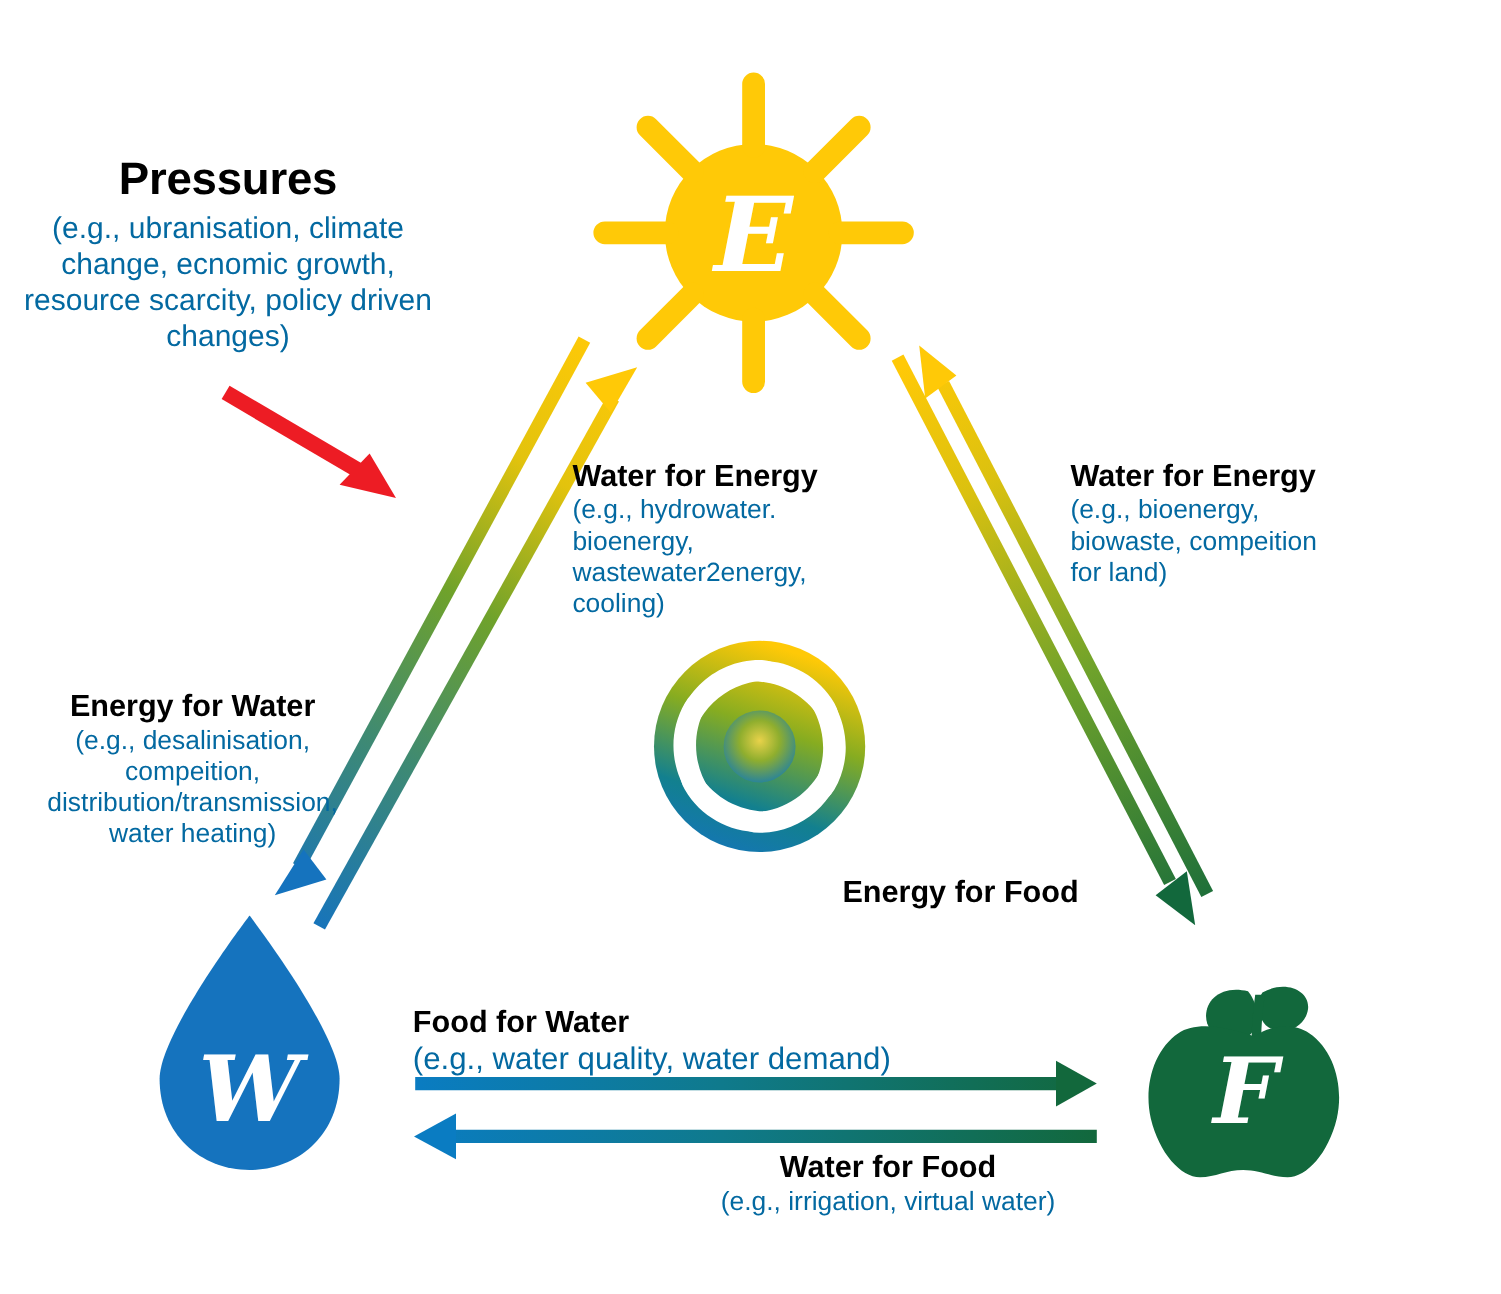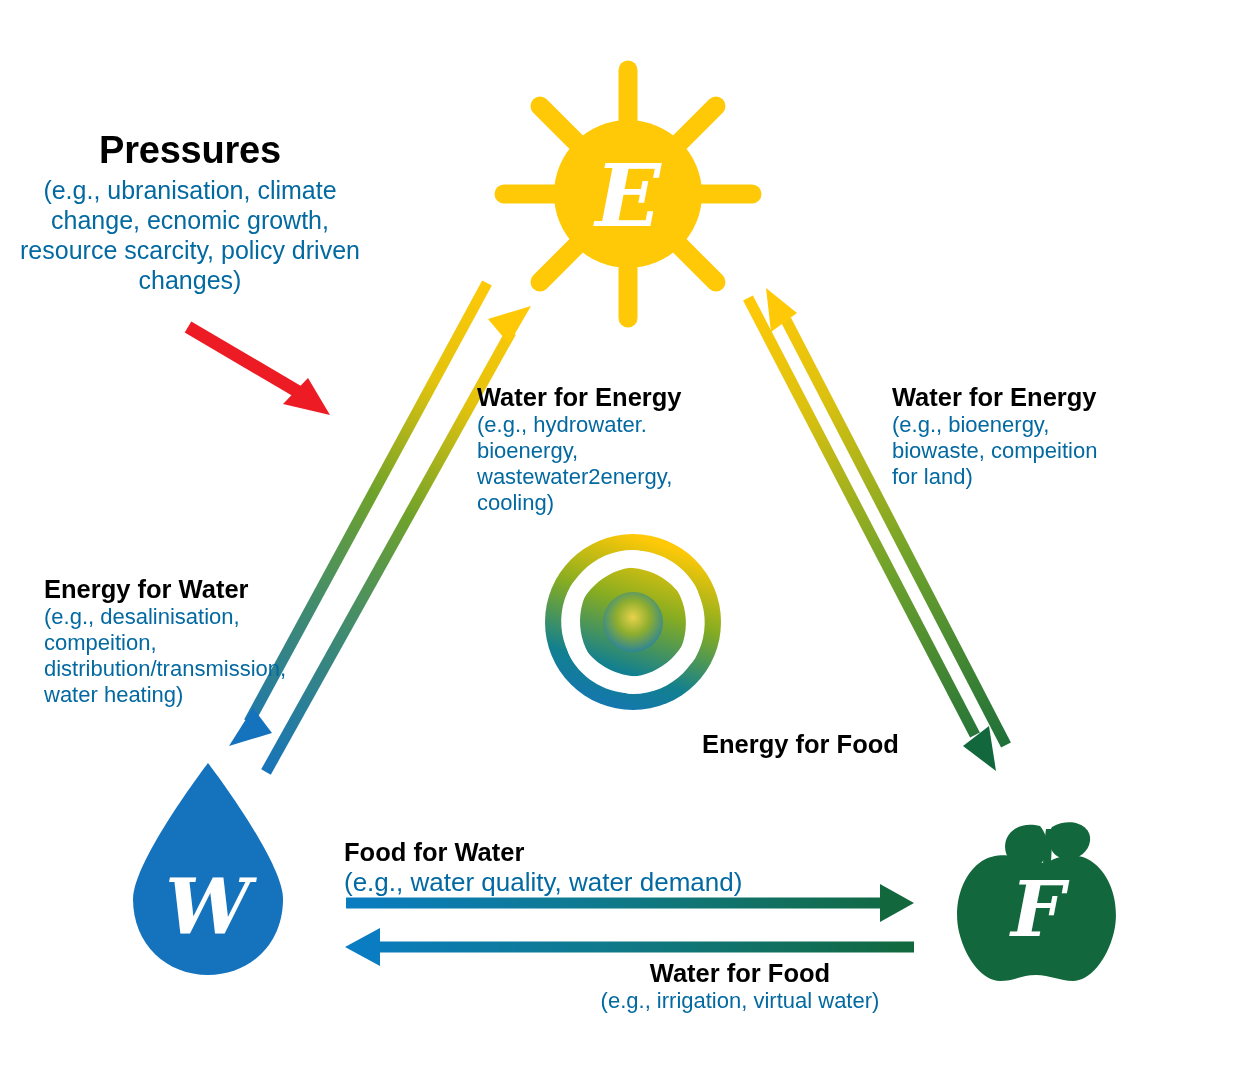--- a/index.html
+++ b/index.html
@@ -71,23 +71,24 @@
   #food-for-energy {
     left: 892px;
     top: 382px;
     width: 225px;
   }
   #food-for-energy .title { font-size: 25.5px; }
   #food-for-energy .desc  { font-size: 22px; }
 
   
   #energy-for-water {
-    left: 44px;
+    left: 28px;
     top: 574px;
     width: 265px;
+    text-align: center;
   }
   #energy-for-water .title { font-size: 25.5px; }
   #energy-for-water .desc  { font-size: 22px; }
 
   
   #energy-for-food {
     left: 702px;
     top: 729px;
     width: 275px;
   }

